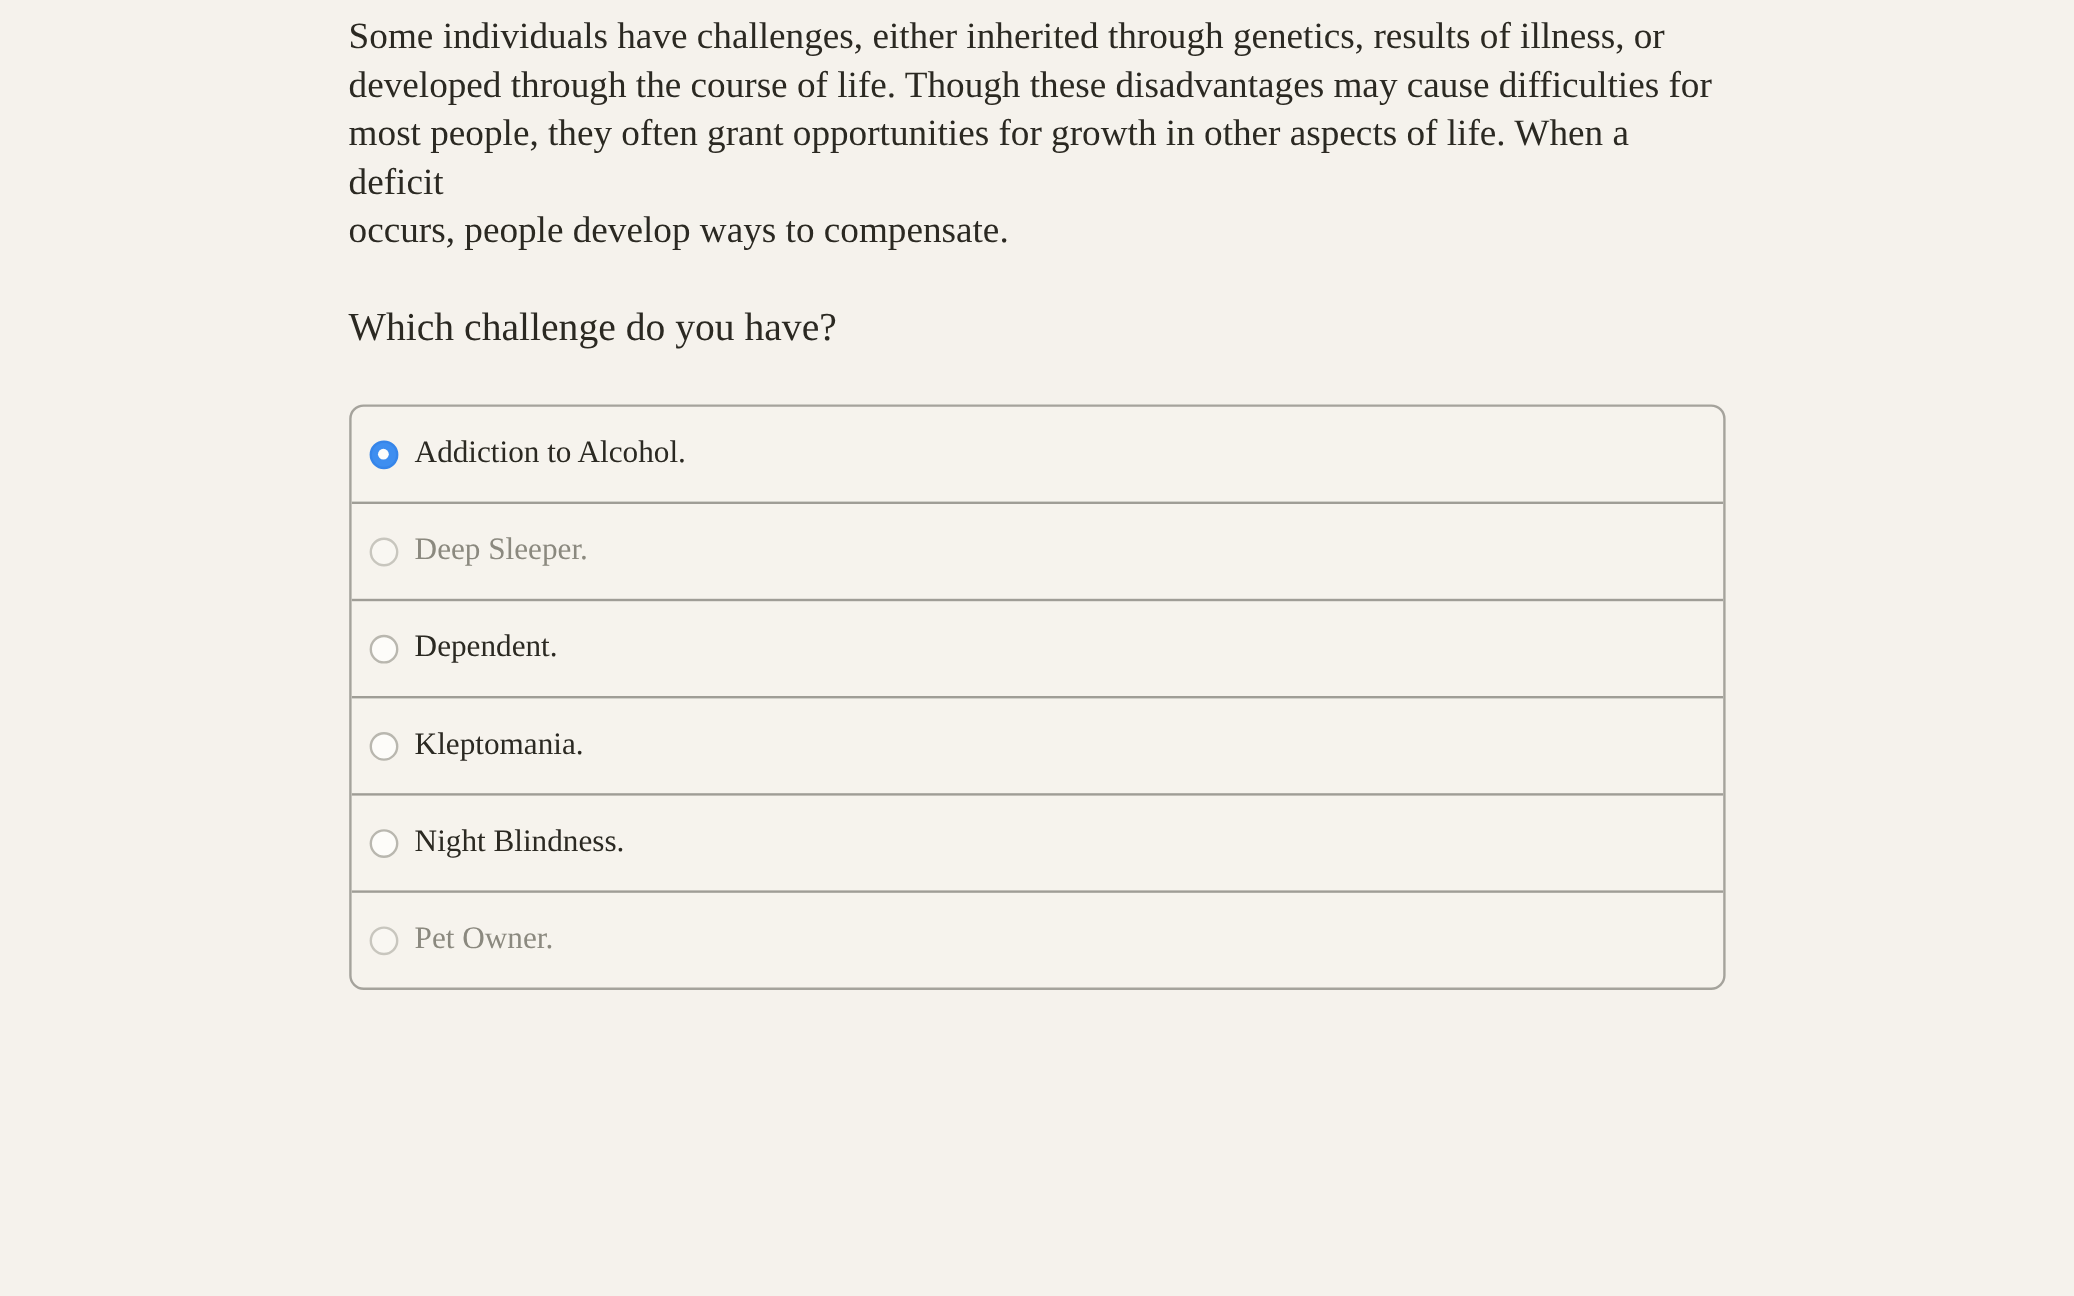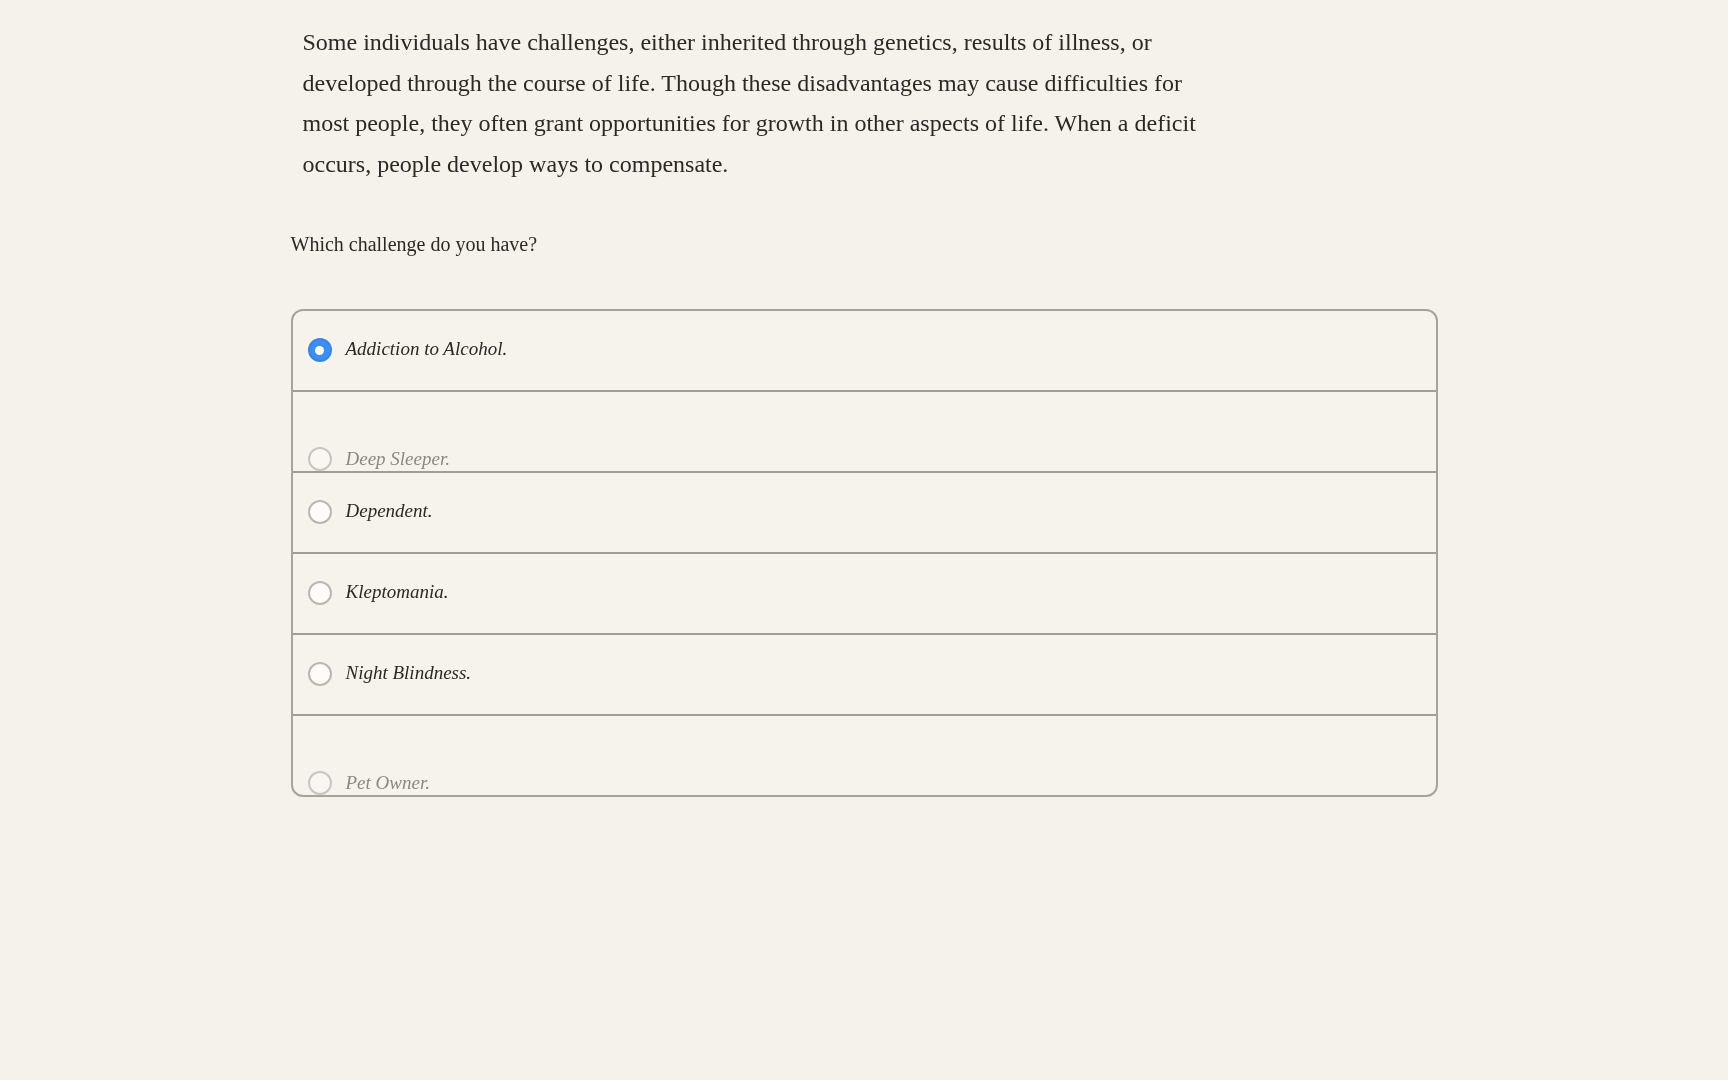--- a/index.html
+++ b/index.html
@@ -13,28 +13,28 @@
     background: #f5f2ec;
     font-family: "Liberation Serif", "DejaVu Serif", serif;
     color: #2b2922;
   }
   .content {
     width: 1147px;
     margin: 0 auto;
     padding-top: 10px;
   }
   .intro {
-    margin: 12px;
-    font-size: 24px;
+    margin: 0;
+    font-size: 31px;
     line-height: 40.5px;
     white-space: pre-line;
   }
   .question {
     margin: 40px 0 0 0;
-    font-size: 20px;
+    font-size: 33px;
     line-height: 40.5px;
   }
   .options {
     margin-top: 44px;
     border: 2px solid #a5a39c;
     border-radius: 12px;
     overflow: hidden;
     background: #f6f3ed;
   }
   .option-row {
@@ -68,28 +68,26 @@
   }
   .option-row.selected .radio {
     background: #3e8ef0;
     border-color: #3685e9;
   }
   .option-row.selected .dot {
     background: #fdfdfb;
   }
   .option-label {
     margin-left: 14px;
-    font-size: 19px;
+    font-size: 26px;
     line-height: 1;
     padding-bottom: 3px;
-    font-style: italic;
   }
   .option-row.disabled {
     cursor: default;
-    align-items: flex-end;
   }
   .option-row.disabled .option-label {
     color: #8b897f;
   }
   .option-row.disabled .radio {
     border-color: #c8c6be;
     background: #f9f7f2;
   }
 </style>
 </head>

